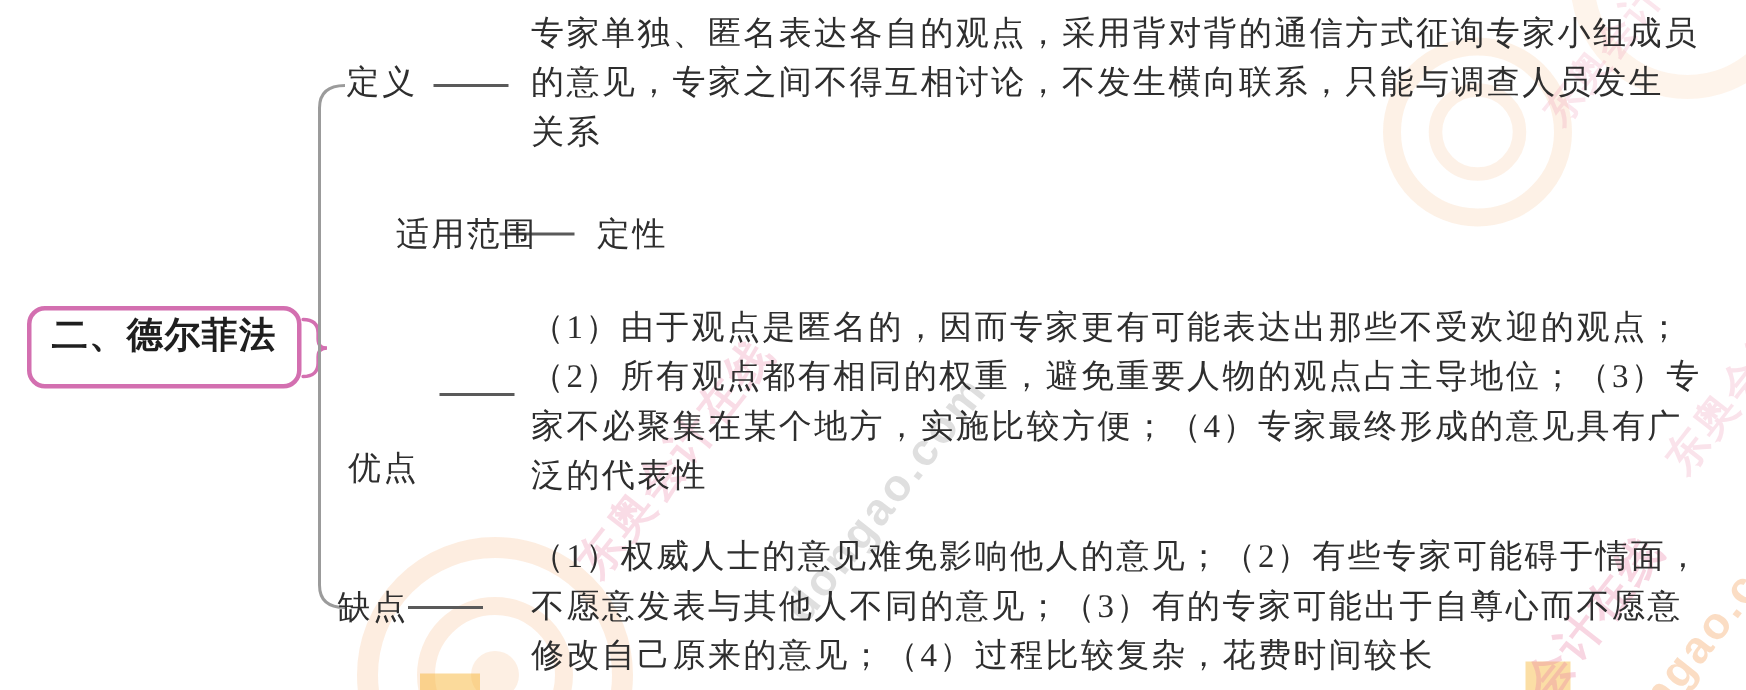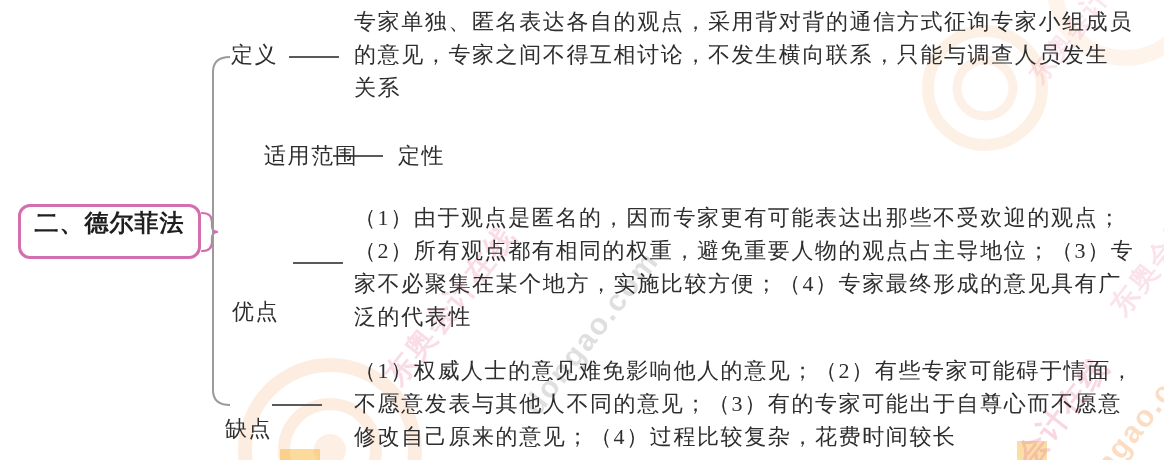--- a/index.html
+++ b/index.html
@@ -53,21 +53,21 @@
     position: absolute;
     font-size: 22px;
     line-height: 33px;
     letter-spacing: 1.6px;
     color: #2e2e2e;
   }
   .branch-content { white-space: pre-line; width: 840px; }
   .lbl-definition { left: 231px; top: 40px; font-family: Liberation Mono, monospace; }
   .lbl-scope      { left: 228px; top: 139px; margin-left: 36px; }
   .lbl-advantages { left: 232px; top: 259px; margin-top: 36px; }
-  .lbl-drawbacks  { left: 225px; top: 388px; margin-top: 24px; }
+  .lbl-drawbacks  { left: 225px; top: 388px; }
   .txt-definition { left: 354px; top: 5px; }
   .txt-scope      { left: 398px; top: 139px; }
   .txt-advantages { left: 354px; top: 201px; }
   .txt-drawbacks  { left: 354px; top: 354px; }
   .connector-svg { position: absolute; left: 0; top: 0; }
 </style>
 </head>
 <body>
 
 <div class="canvas">

